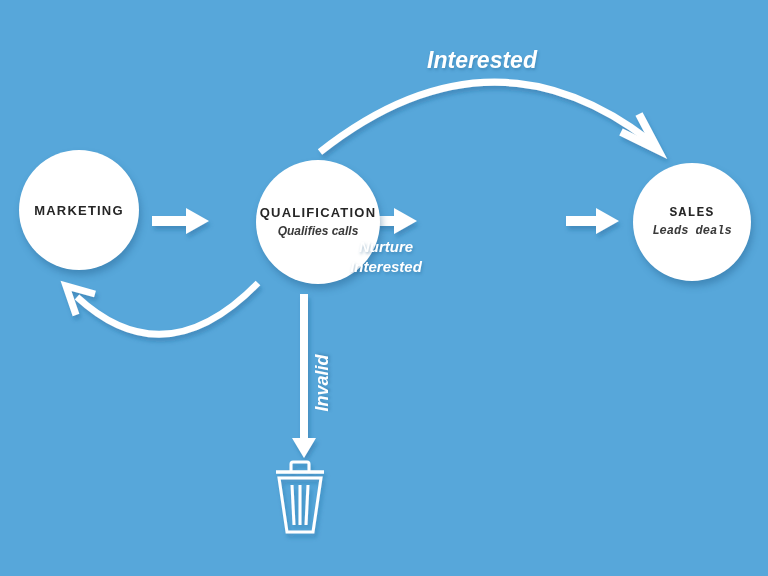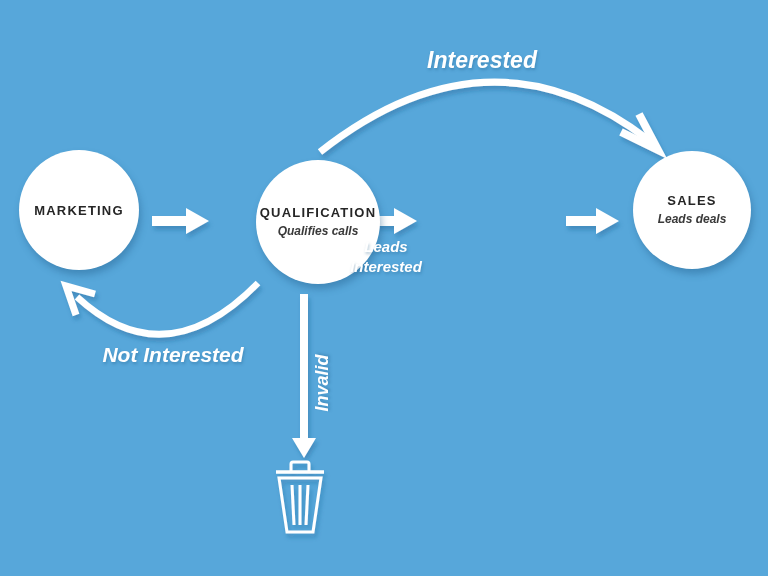--- a/index.html
+++ b/index.html
@@ -101,24 +101,23 @@
   <div class="node" style="left:19px; top:150px; width:120px; height:120px;">
     <div class="node-title">MARKETING</div>
   </div>
 
   <div class="node" style="left:226px; top:160px; width:124px; height:124px;margin-left:30px;">
     <div class="node-title">QUALIFICATION</div>
     <div class="node-sub">Qualifies calls</div>
   </div>
 
 
-  <div class="node" style="left:633px; top:151px; width:118px; height:118px;">
+  <div class="node" style="left:633px; top:163px; width:118px; height:118px;font-family:Liberation Mono, monospace;">
     <div class="node-title">SALES</div>
     <div class="node-sub">Leads deals</div>
   </div>
 
   <div class="flow-label label-interested">Interested</div>
-  <div class="flow-label label-partly">Leads
+  <div class="flow-label label-partly">Nurture
 Interested</div>
-  <div class="flow-label label-not-interested">Not Interested</div>
   <div class="flow-label label-invalid">Invalid</div>
 
 </div>
 
 </body></html>

